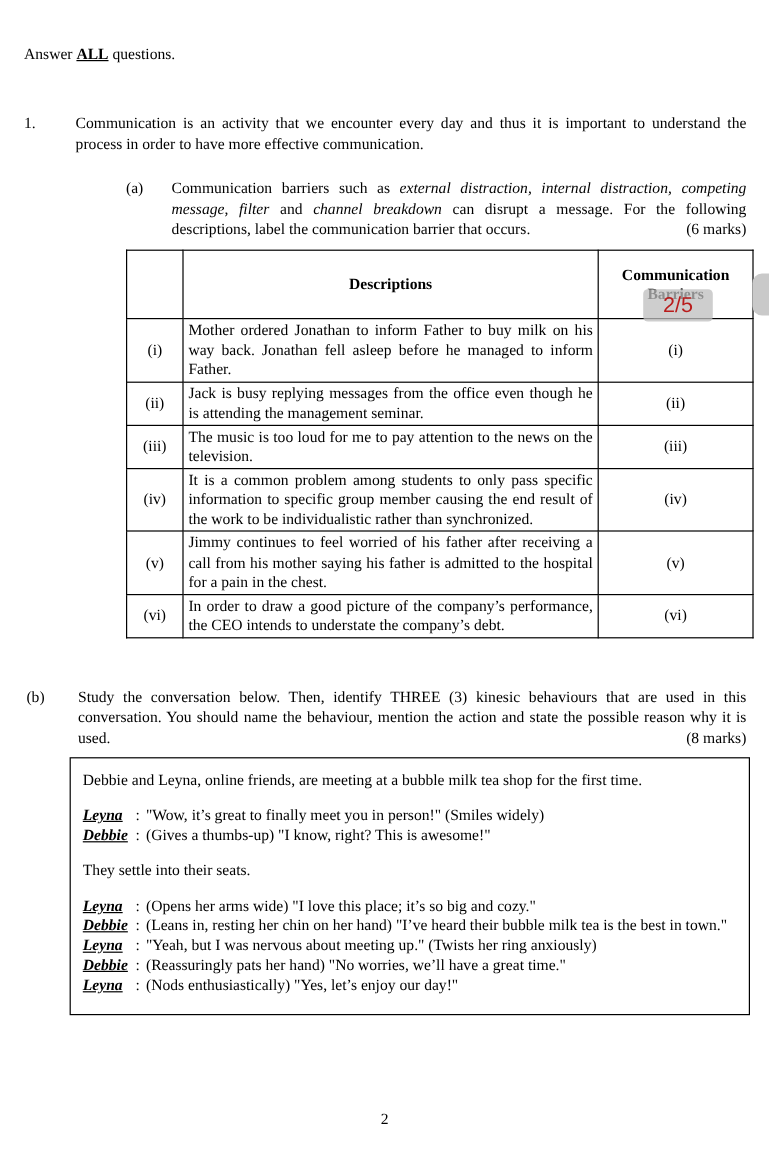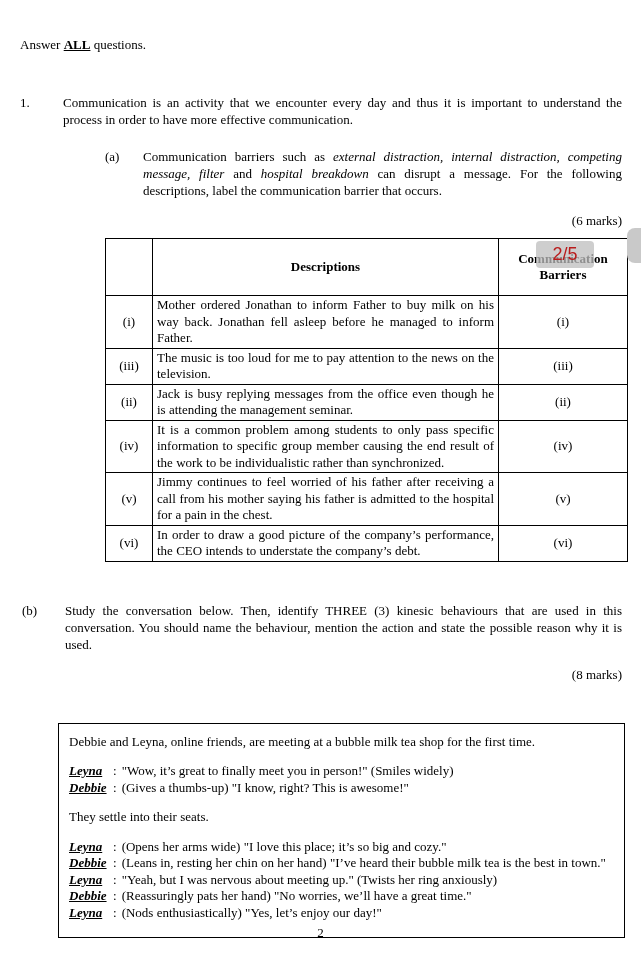--- a/index.html
+++ b/index.html
@@ -18,41 +18,41 @@
   .bold-underline { font-weight: bold; text-decoration: underline; }
 
   .q1 { position: relative; margin-top: 41px; padding: 0 19px 0 63px; text-align: justify; }
   .q1 .qnum { position: absolute; left: 20px; top: 0; }
 
   .part-a { position: relative; margin-top: 20px; padding: 0 19px 0 143px; text-align: justify; }
   .part-a .plabel { position: absolute; left: 105px; top: 0; }
   .part-b { position: relative; margin-top: 40px; padding: 0 19px 0 65px; text-align: justify; }
   .part-b .plabel { position: absolute; left: 22px; top: 0; }
   .part-a::after, .part-b::after { content: ""; display: block; clear: both; }
-  .marks { float: right; margin-top: 30px; }
+  .marks { float: right; }
   .it { font-style: italic; }
 
   table.barriers {
     border-collapse: collapse;
     table-layout: fixed;
     margin: 9px 0 17px 105px;
     font-size: 13px;
     line-height: 16.5px;
   }
   .barriers th, .barriers td { border: 1px solid #000; padding: 1px 4px; }
   .barriers th { font-weight: bold; text-align: center; vertical-align: middle; height: 54px; }
   .w-num { width: 38px; }
   .w-desc { width: 337px; }
   .w-ans { width: 120px; }
   .col-num { text-align: center; vertical-align: middle; }
   .col-desc { text-align: justify; vertical-align: top; font-family: Liberation Serif, serif; }
   .col-ans { text-align: center; vertical-align: middle; }
 
   .convo {
-    margin: 40px 0 0 58px;
+    margin: 8px 0 0 58px;
     width: 567px;
     box-sizing: border-box;
     border: 1px solid #000;
     padding: 10px 10px 16px 10px;
     line-height: 16.5px;
   }
   .cgroup { margin-top: 13px; }
   .interlude { margin-top: 13px; }
   .cline { display: flex; }
   .speaker { flex: 0 0 44px; font-weight: bold; font-style: italic; text-decoration: underline; }
@@ -77,44 +77,44 @@
 
 <div class="page">
 
   <p class="instruction"><span>Answer </span><span class="bold-underline">ALL</span><span> questions.</span></p>
 
   <div class="q1">
     <span class="qnum">1.</span><span>Communication is an activity that we encounter every day and thus it is important to understand the process in order to have more effective communication.</span>
   </div>
 
   <div class="part-a">
-    <span class="plabel">(a)</span><span>Communication barriers such as </span><span class="it">external distraction, internal distraction, competing message, filter</span><span> and </span><span class="it">hospital breakdown</span><span> can disrupt a message. For the following descriptions, label the communication barrier that occurs.</span><span class="marks">(6 marks)</span>
+    <span class="plabel">(a)</span><span>Communication barriers such as </span><span class="it">external distraction, internal distraction, competing message, filter</span><span> and </span><span class="it">channel breakdown</span><span> can disrupt a message. For the following descriptions, label the communication barrier that occurs.</span><span class="marks">(6 marks)</span>
   </div>
 
   <table class="barriers">
     <tbody>
         <tr>
       <th class="w-num"></th>
       <th class="w-desc">Descriptions</th>
       <th class="w-ans">Communication Barriers</th>
     </tr>
     <tr>
       <td class="col-num">(i)</td>
       <td class="col-desc">Mother ordered Jonathan to inform Father to buy milk on his way back. Jonathan fell asleep before he managed to inform Father.</td>
       <td class="col-ans">(i)</td>
     </tr>
     <tr>
+      <td class="col-num">(ii)</td>
+      <td class="col-desc">Jack is busy replying messages from the office even though he is attending the management seminar.</td>
+      <td class="col-ans">(ii)</td>
+    </tr>
+    <tr>
       <td class="col-num">(iii)</td>
       <td class="col-desc">The music is too loud for me to pay attention to the news on the television.</td>
       <td class="col-ans">(iii)</td>
-    </tr>
-    <tr>
-      <td class="col-num">(ii)</td>
-      <td class="col-desc">Jack is busy replying messages from the office even though he is attending the management seminar.</td>
-      <td class="col-ans">(ii)</td>
     </tr>
     <tr>
       <td class="col-num">(iv)</td>
       <td class="col-desc">It is a common problem among students to only pass specific information to specific group member causing the end result of the work to be individualistic rather than synchronized.</td>
       <td class="col-ans">(iv)</td>
     </tr>
     <tr>
       <td class="col-num">(v)</td>
       <td class="col-desc">Jimmy continues to feel worried of his father after receiving a call from his mother saying his father is admitted to the hospital for a pain in the chest.</td>
       <td class="col-ans">(v)</td>

